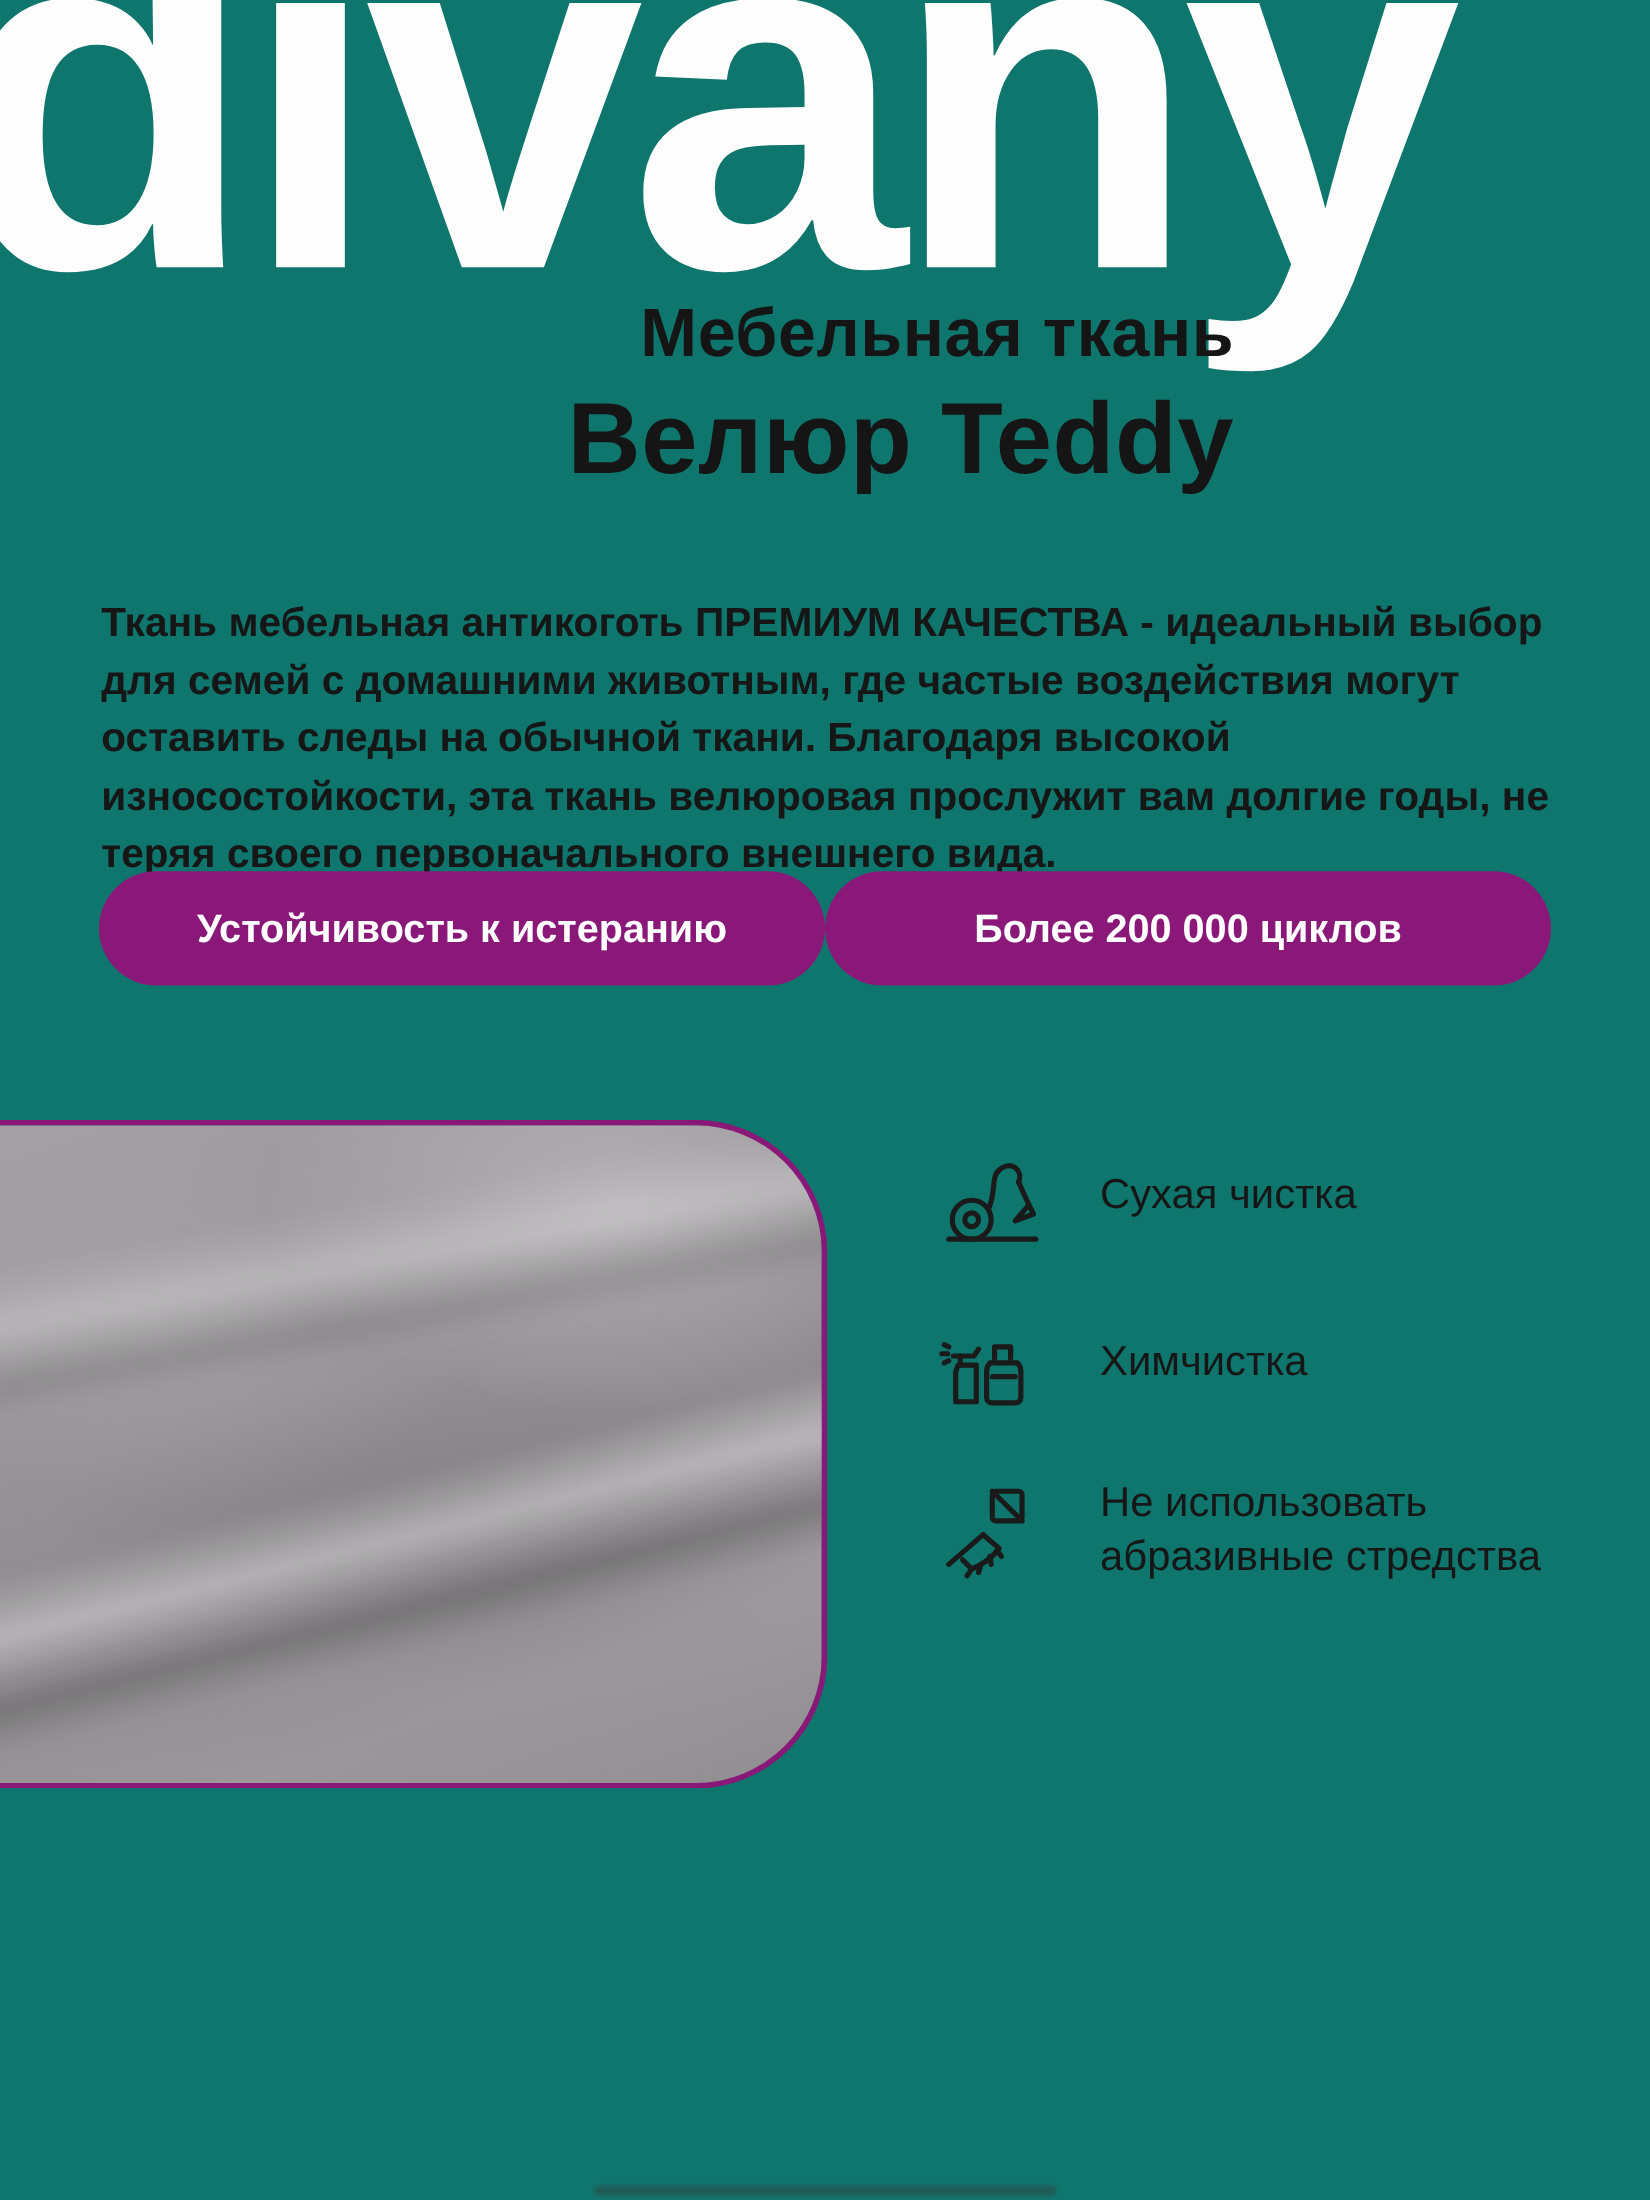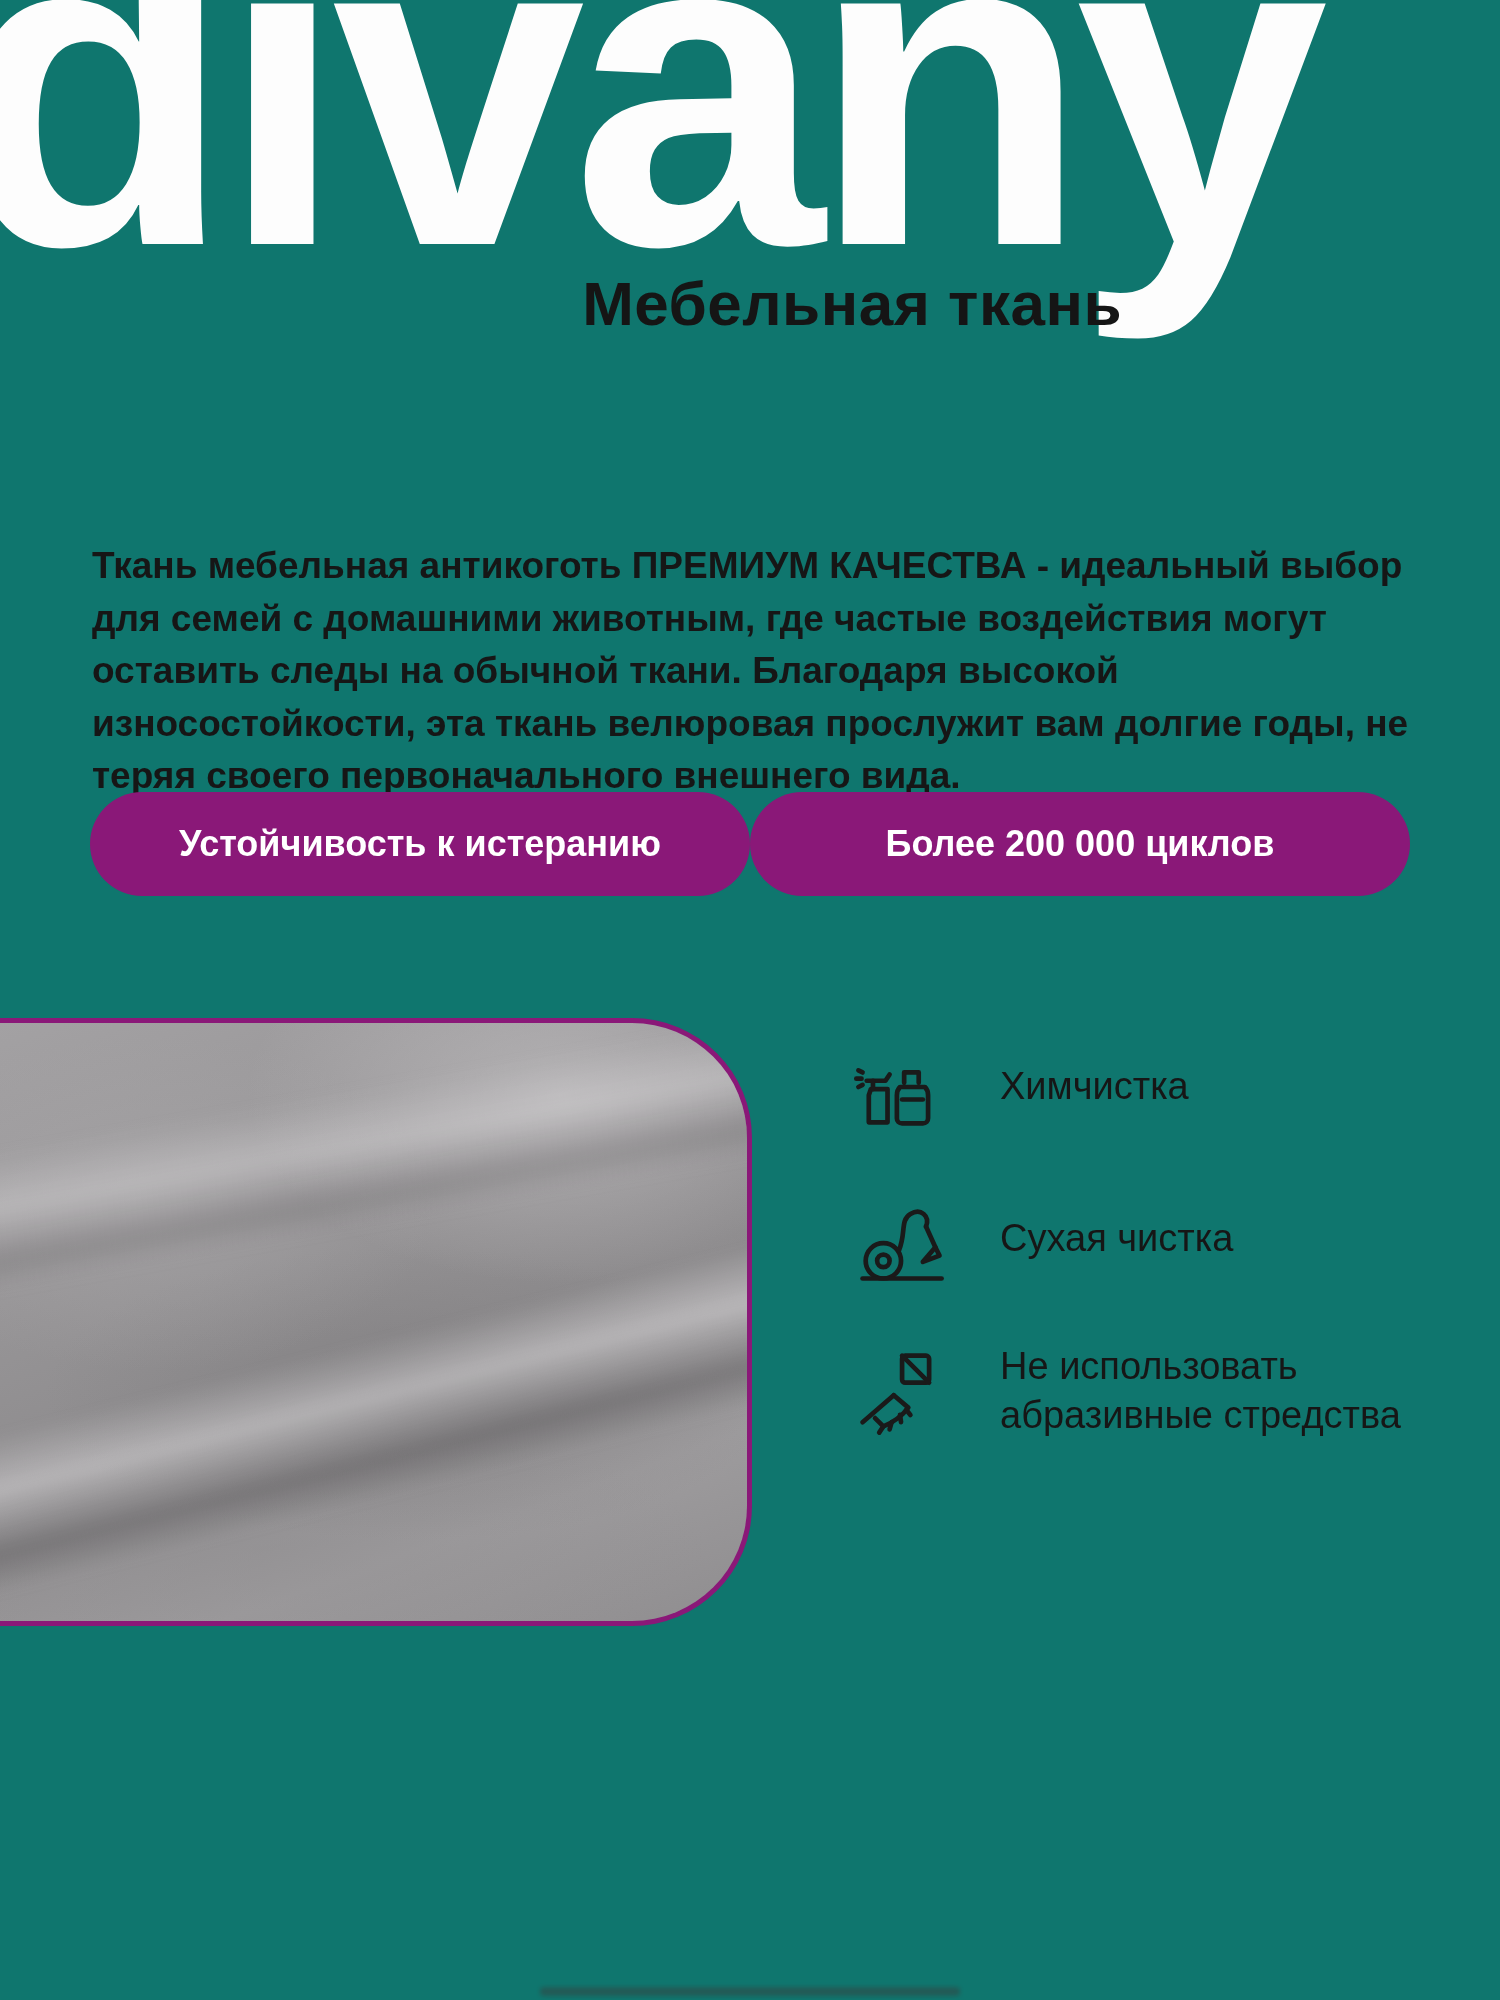--- a/index.html
+++ b/index.html
@@ -159,65 +159,66 @@
 </style>
 </head>
 <body>
 
 <div class="page">
 
   <div class="watermark">divany</div>
 
   <div class="header">
     <div class="subtitle">Мебельная ткань</div>
+    <div class="title">Велюр Teddy</div>
   </div>
 
   <div class="description">Ткань мебельная антикоготь ПРЕМИУМ КАЧЕСТВА - идеальный выбор для семей с домашними животным, где частые воздействия могут оставить следы на обычной ткани. Благодаря высокой износостойкости, эта ткань велюровая прослужит вам долгие годы, не теряя своего первоначального внешнего вида.</div>
 
   <div class="badges">
     <div class="badge">Устойчивость к истеранию</div>
     <div class="badge">Более 200 000 циклов</div>
   </div>
 
   <div class="fabric">
     <div class="fold2"></div>
     <div class="fold"></div>
   </div>
 
   <div class="care-list">
+
+    <div class="care-item">
+      <span class="care-icon">
+        <svg viewBox="0 0 100 100" fill="none" stroke="currentColor" stroke-width="4.5" stroke-linecap="round" stroke-linejoin="round">
+          <circle cx="34" cy="71" r="17"></circle>
+          <circle cx="34" cy="71" r="6"></circle>
+          <path d="M49 61 C 56 44 50 32 60 26 C 70 20 79 28 75 38"></path>
+          <path d="M75 38 L84 58"></path>
+          <path d="M88 66 L72 72 L84 58 Z"></path>
+          <path d="M14 88 L90 88"></path>
+        </svg>
+      </span>
+      <span class="care-label">Сухая чистка</span>
+    </div>
 
     <div class="care-item">
       <span class="care-icon">
         <svg viewBox="0 0 100 100" fill="none" stroke="currentColor" stroke-width="4.5" stroke-linecap="round" stroke-linejoin="round">
           <path d="M22 52 L38 52 L38 84 L20 84 L20 58 Z"></path>
           <path d="M24 52 L24 44 L36 44 L40 38"></path>
           <path d="M24 44 L18 44"></path>
           <path d="M10 34 L14 36 M8 42 L13 42 M10 50 L14 48"></path>
           <path d="M54 46 L54 36 L68 36 L68 46"></path>
           <path d="M50 50 C 48 52 47 54 47 58 L47 80 C 47 83 49 85 52 85 L72 85 C 75 85 77 83 77 80 L77 58 C 77 54 76 52 74 50 Z"></path>
           <path d="M52 62 L72 62"></path>
         </svg>
       </span>
       <span class="care-label">Химчистка</span>
     </div>
 
-    <div class="care-item">
-      <span class="care-icon">
-        <svg viewBox="0 0 100 100" fill="none" stroke="currentColor" stroke-width="4.5" stroke-linecap="round" stroke-linejoin="round">
-          <circle cx="34" cy="71" r="17"></circle>
-          <circle cx="34" cy="71" r="6"></circle>
-          <path d="M49 61 C 56 44 50 32 60 26 C 70 20 79 28 75 38"></path>
-          <path d="M75 38 L84 58"></path>
-          <path d="M88 66 L72 72 L84 58 Z"></path>
-          <path d="M14 88 L90 88"></path>
-        </svg>
-      </span>
-      <span class="care-label">Сухая чистка</span>
-    </div>
-
 
     <div class="care-item">
       <span class="care-icon">
         <svg viewBox="0 0 100 100" fill="none" stroke="currentColor" stroke-width="4.5" stroke-linecap="round" stroke-linejoin="round">
           <rect x="52" y="16" width="26" height="26" rx="3"></rect>
           <path d="M52 16 L78 42"></path>
           <path d="M14 80 L44 54"></path>
           <path d="M44 54 L58 66 C 52 74 44 80 34 84 L26 76"></path>
           <path d="M34 84 L30 90 M42 80 L40 87 M50 73 L51 80 M56 68 L60 73"></path>
         </svg>

